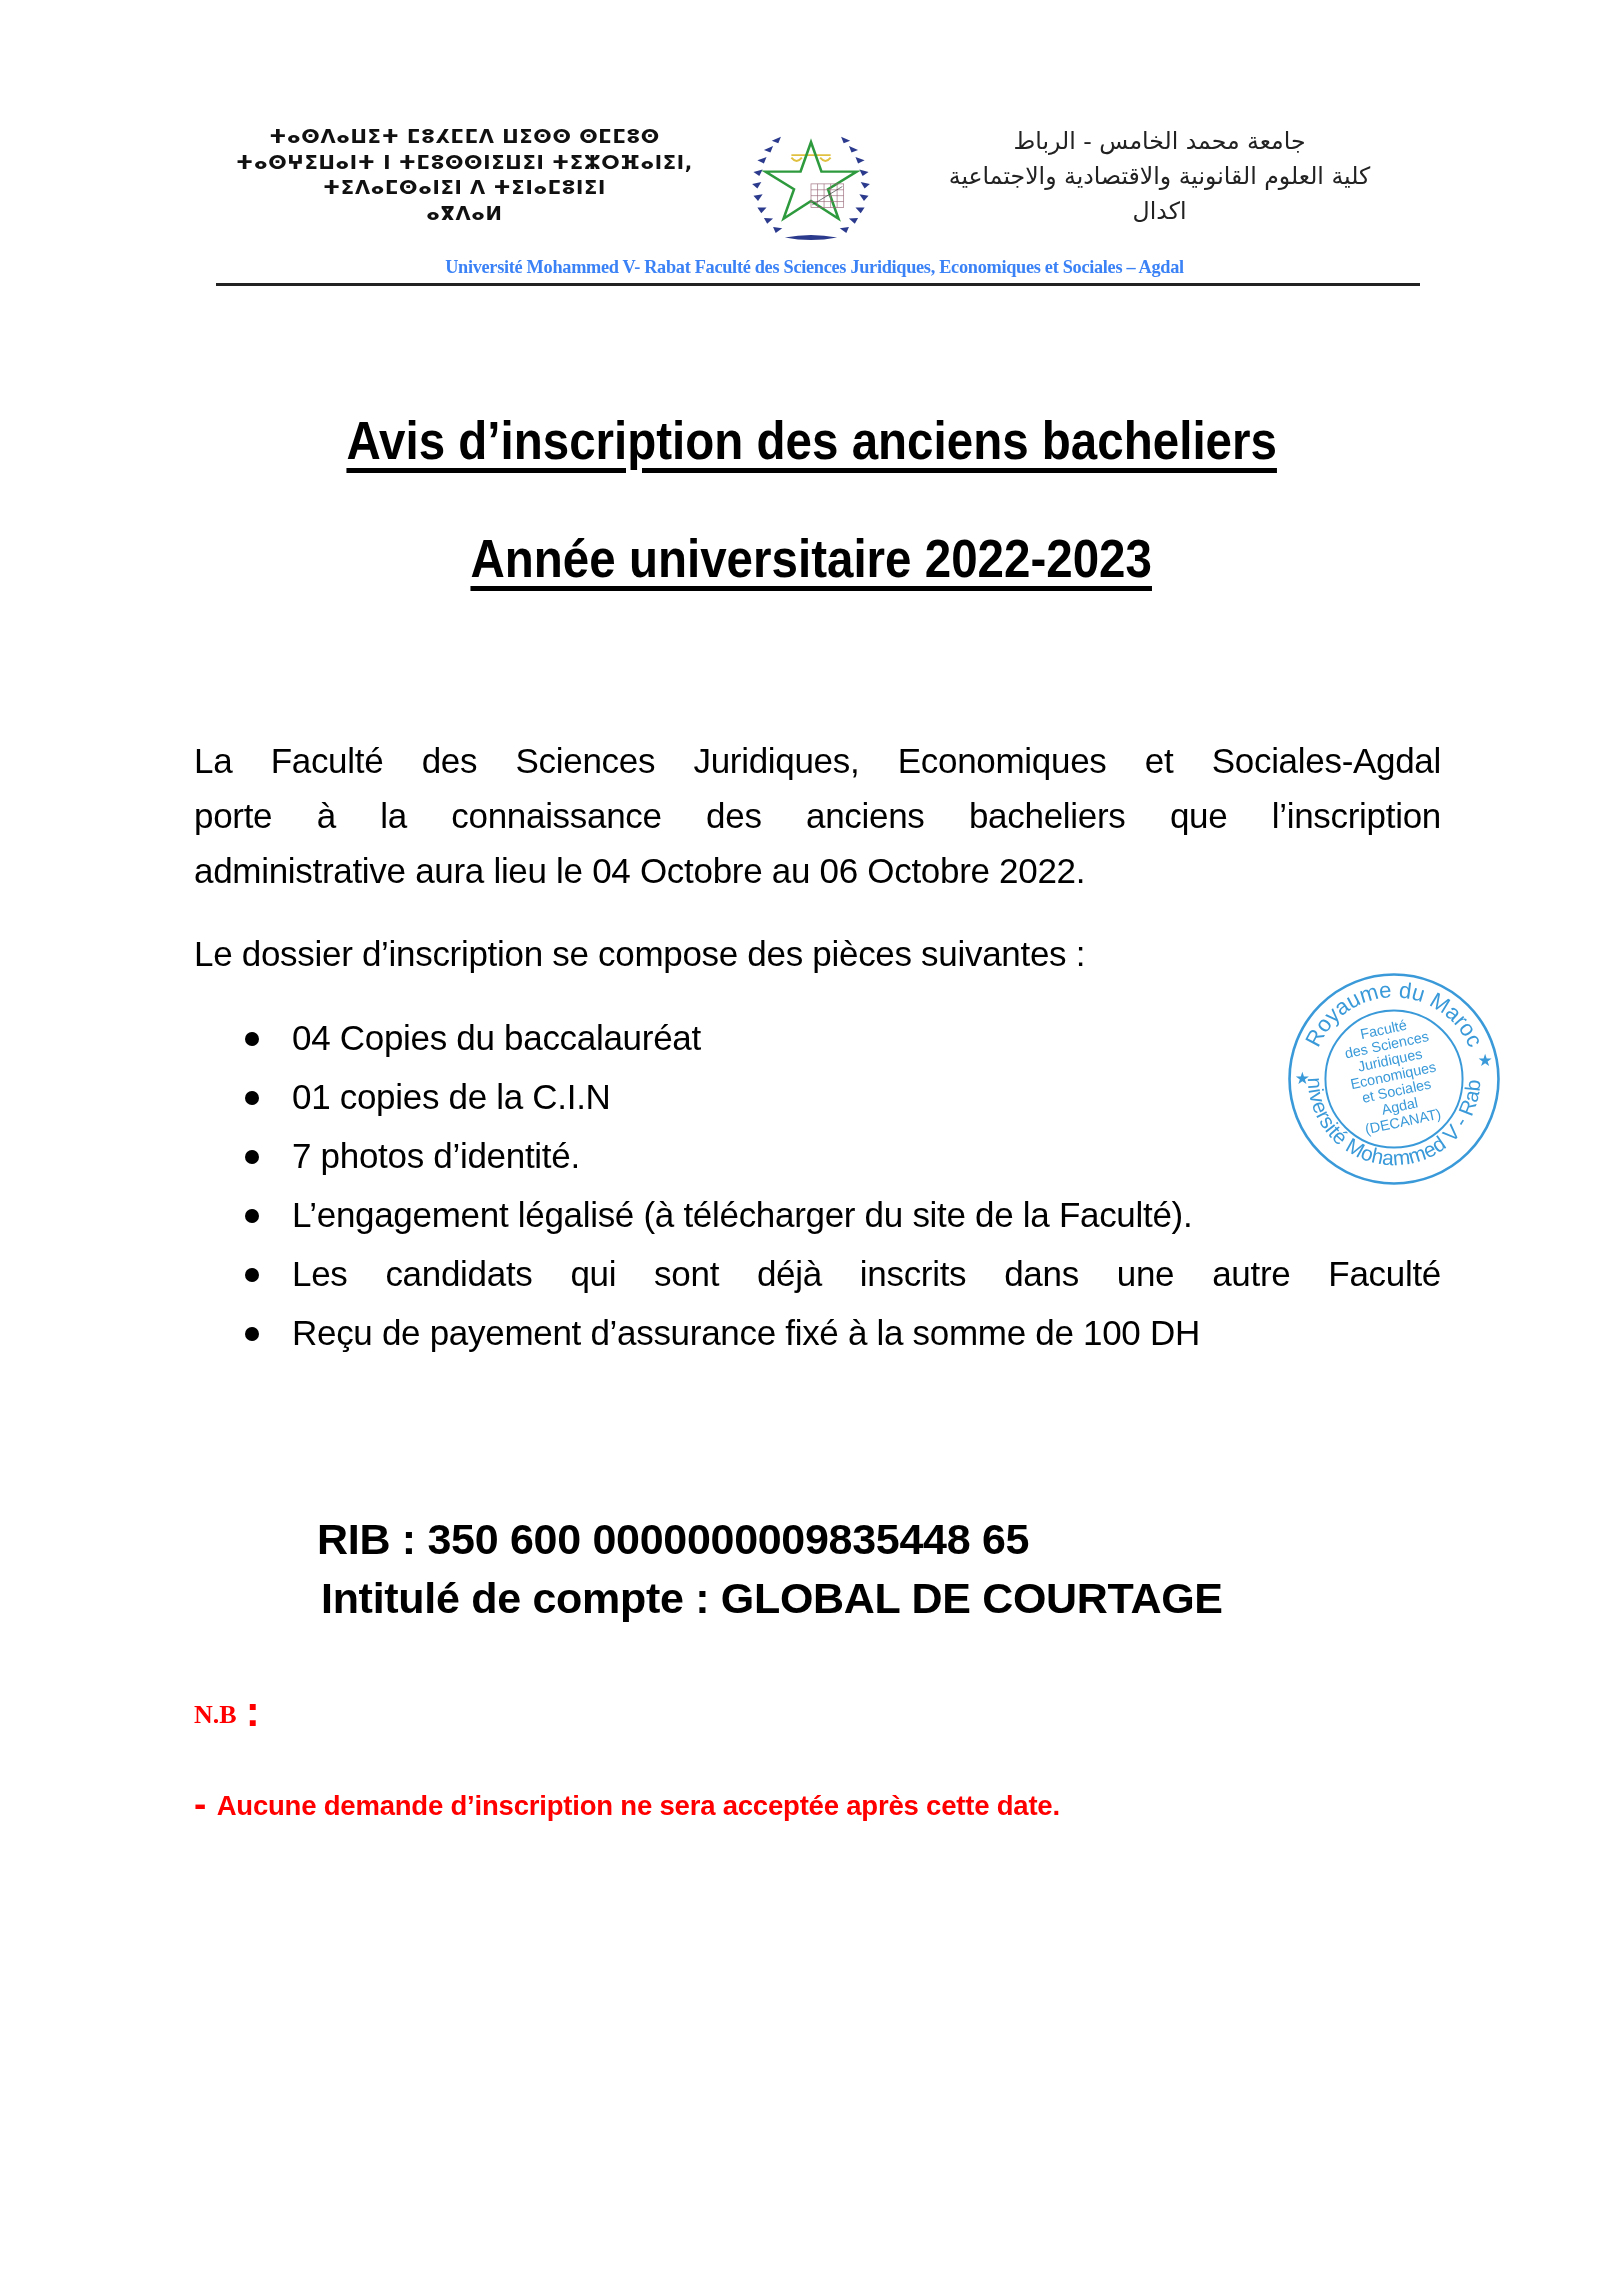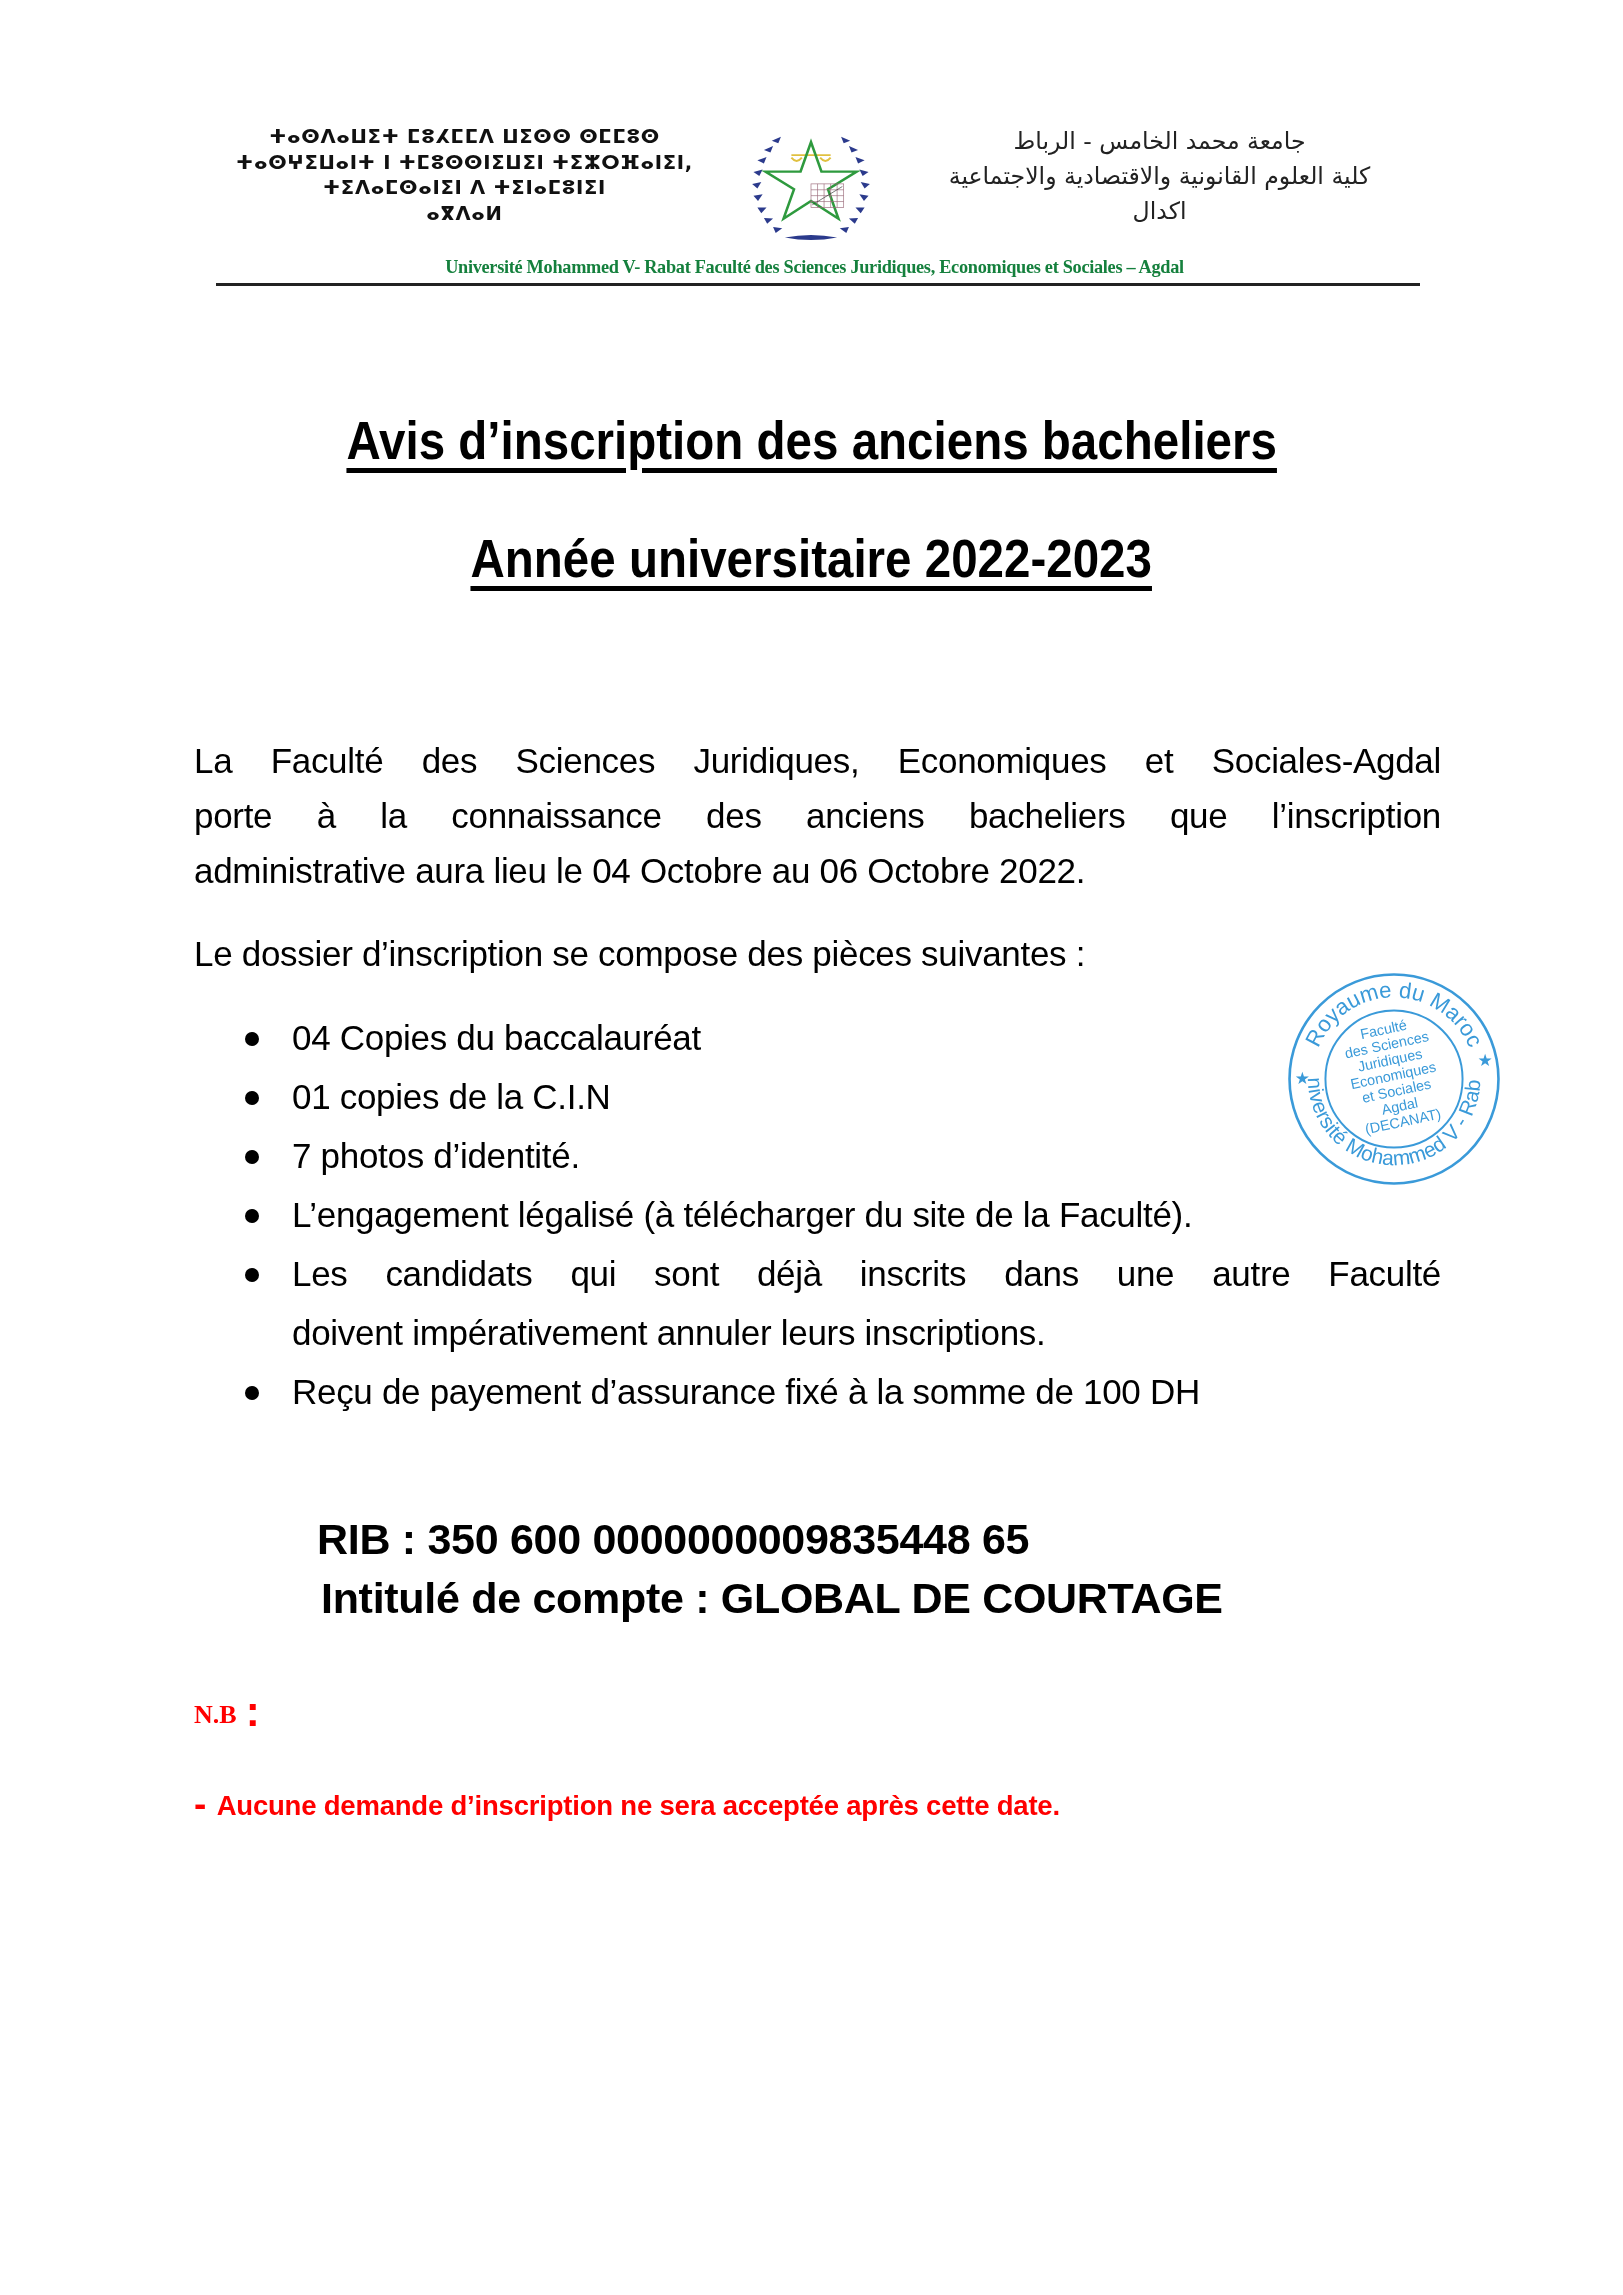--- a/index.html
+++ b/index.html
@@ -3,21 +3,21 @@
 <meta charset="utf-8">
 <style>
   html, body { margin: 0; padding: 0; background: #ffffff; }
   body { width: 1623px; height: 2295px; position: relative; overflow: hidden; font-family: "Liberation Sans", sans-serif; color: #000; }
   .abs { position: absolute; }
 
   
   .tifinagh { left: 216px; top: 124px; width: 497px; text-align: center; font-family: "DejaVu Sans", sans-serif; font-weight: bold; font-size: 19.6px; line-height: 25.5px; letter-spacing: 0.7px; color: #111; }
   .arabic { left: 924px; top: 124px; width: 471px; text-align: center; font-family: "DejaVu Sans", sans-serif; font-size: 23.6px; line-height: 35px; color: #222; direction: rtl; }
   .logo { left: 726px; top: 121px; width: 170px; height: 131px; }
-  .univ-line { left: 216px; top: 257px; width: 1197px; text-align: center; font-family: "Liberation Serif", serif; font-weight: bold; font-size: 18.3px; color: #15803d; }
+  .univ-line { left: 216px; top: 257px; width: 1197px; text-align: center; font-family: "Liberation Serif", serif; font-weight: bold; font-size: 18.3px; color: #3b82f6; }
   .univ-line span { letter-spacing: -0.3px; }
   .rule-thick { left: 216px; top: 283px; width: 1204px; height: 2.6px; background: #222; }
 
   
   .title { left: 0; width: 1623px; text-align: center; font-family: "Liberation Sans", sans-serif; font-weight: bold; color: #000000; font-size: 54px; }
   .title span { text-decoration: underline; text-decoration-thickness: 4.6px; text-underline-offset: 9.2px; transform: scaleX(0.88); display: inline-block; }
   .t1 { top: 409px; }
   .t2 { top: 527px; }
 
   
@@ -142,21 +142,20 @@
     <span class="bullet"></span>
     <span>7 photos d’identité.</span>
   </li>
   <li>
     <span class="bullet"></span>
     <span>L’engagement légalisé (à télécharger du site de la Faculté).</span>
   </li>
   <li>
     <span class="bullet"></span>
     <span class="justify">Les candidats qui sont déjà inscrits dans une autre Faculté</span>
-    <span class="cont">doivent impérativement annuler leurs inscriptions.</span>
   </li>
   <li>
     <span class="bullet"></span>
     <span class="cont">Reçu de payement d’assurance fixé à la somme de 100 DH</span>
   </li>
 </ul>
 
 <div class="abs rib rib1">RIB : 350 600 0000000009835448 65</div>
 <div class="abs rib rib2">Intitulé de compte : GLOBAL DE COURTAGE</div>
 

